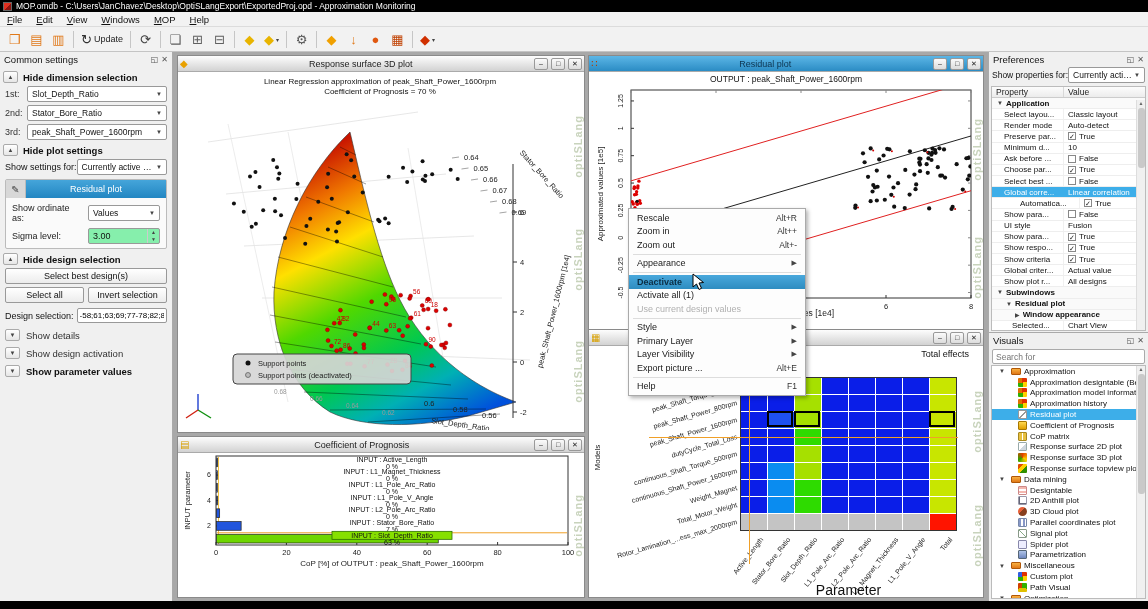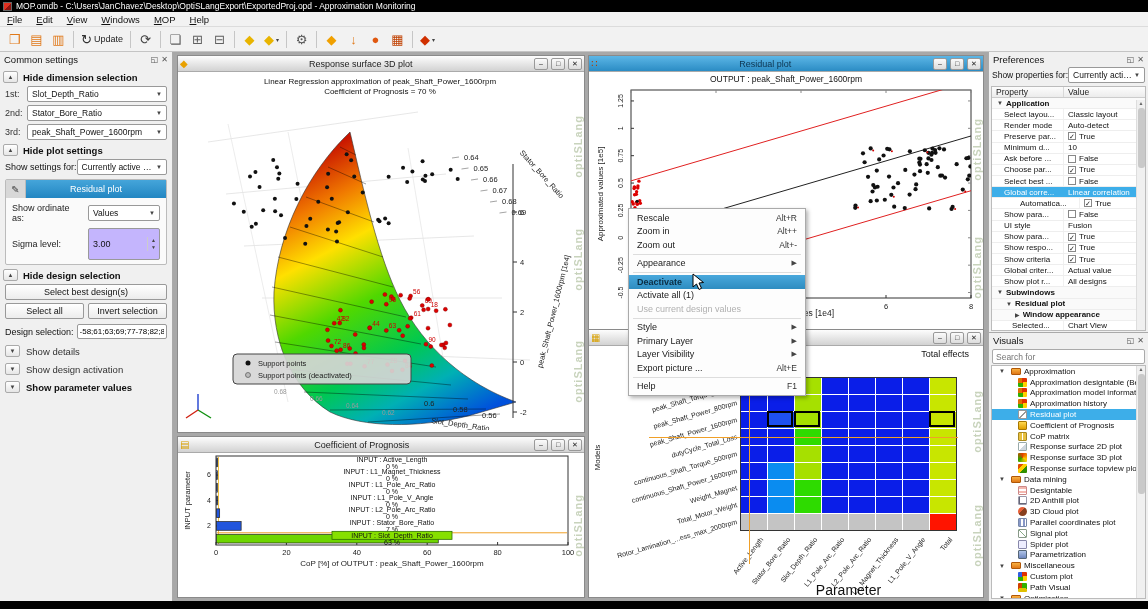--- a/index.html
+++ b/index.html
@@ -31,21 +31,21 @@
 .combo{flex:1;height:16px;border:1px solid #999;border-radius:2px;background:#fff;display:flex;align-items:center;padding:0 4px;font-size:8.5px;min-width:0}
 .combo .cval{flex:1;overflow:hidden;white-space:nowrap;text-overflow:ellipsis}
 .combo .arr{font-size:6px;color:#444;margin-left:2px}
 .showfor{display:flex;align-items:center;margin:3px 5px}
 .groupbox{border:1px solid #bbb;border-radius:2px;background:#fafafa;margin:4px 5px;padding-bottom:4px}
 .gb-head{display:flex;margin:0;height:18px}
 .gb-pencil{width:20px;background:#d8d8d8;border-right:1px solid #bbb;display:flex;align-items:center;justify-content:center;font-size:10px;color:#444}
 .gb-title{flex:1;background:linear-gradient(#45a5da,#2286c2);color:#fff;display:flex;align-items:center;justify-content:center;font-size:9px}
 .gb-row{display:flex;align-items:center;gap:4px;margin:5px 6px 0 6px}
 .gb-row .lbl{flex:1;color:#222}
-.spin{width:72px;height:32px;border:1px solid #999;border-radius:2px;background:#c4b5fd;display:flex;align-items:center}
+.spin{width:72px;height:16px;border:1px solid #999;border-radius:2px;background:#86efac;display:flex;align-items:center}
 .spin .sval{flex:1;padding:0 4px}
 .spin .sarrs{width:12px;display:flex;flex-direction:column;border-left:1px solid #ccc}
 .spin .sarrs span{font-size:5px;text-align:center;color:#444;line-height:7px}
 .btn{border:1px solid #999;background:linear-gradient(#fff,#ececec);border-radius:2px;text-align:center;padding:2px 0;font-size:9px;margin:3px 5px}
 .btn-row{display:flex;gap:4px;margin:0 5px}
 .btn-row .btn{flex:1;margin:0 0 3px 0}
 .design-row{display:flex;align-items:center;gap:3px;margin:2px 5px}
 .design-row input{flex:1;height:15px;border:1px solid #999;border-radius:2px;font-size:8px;padding:0 2px;font-family:"Liberation Sans",sans-serif;min-width:0}
 .toggle-row{display:flex;align-items:center;gap:6px;margin:6px 5px}
 

